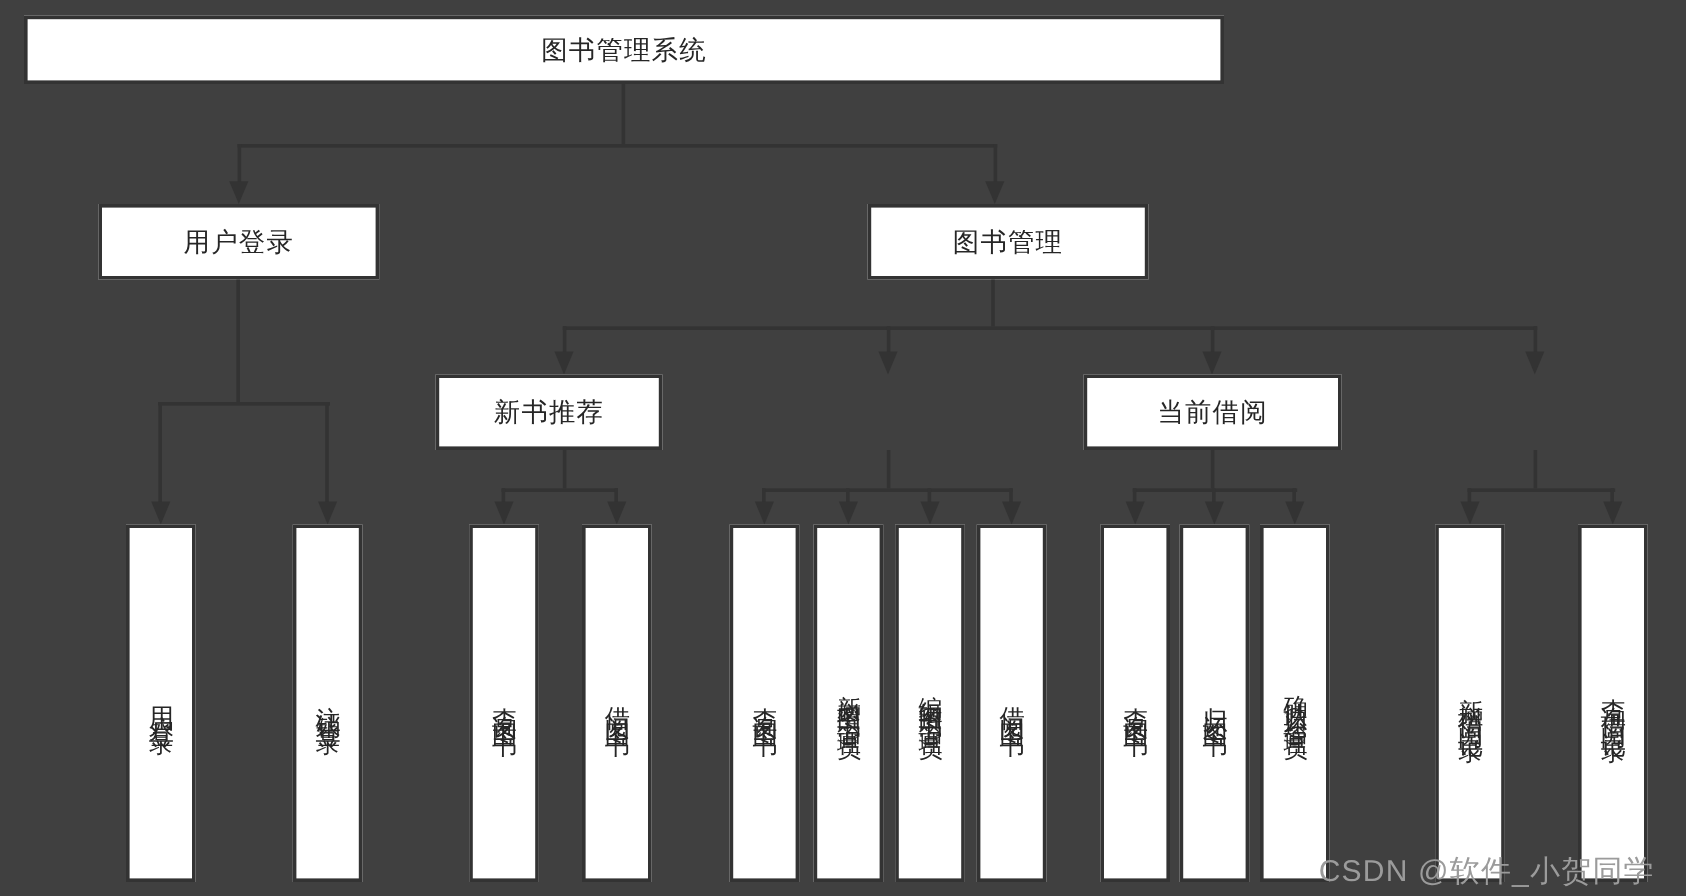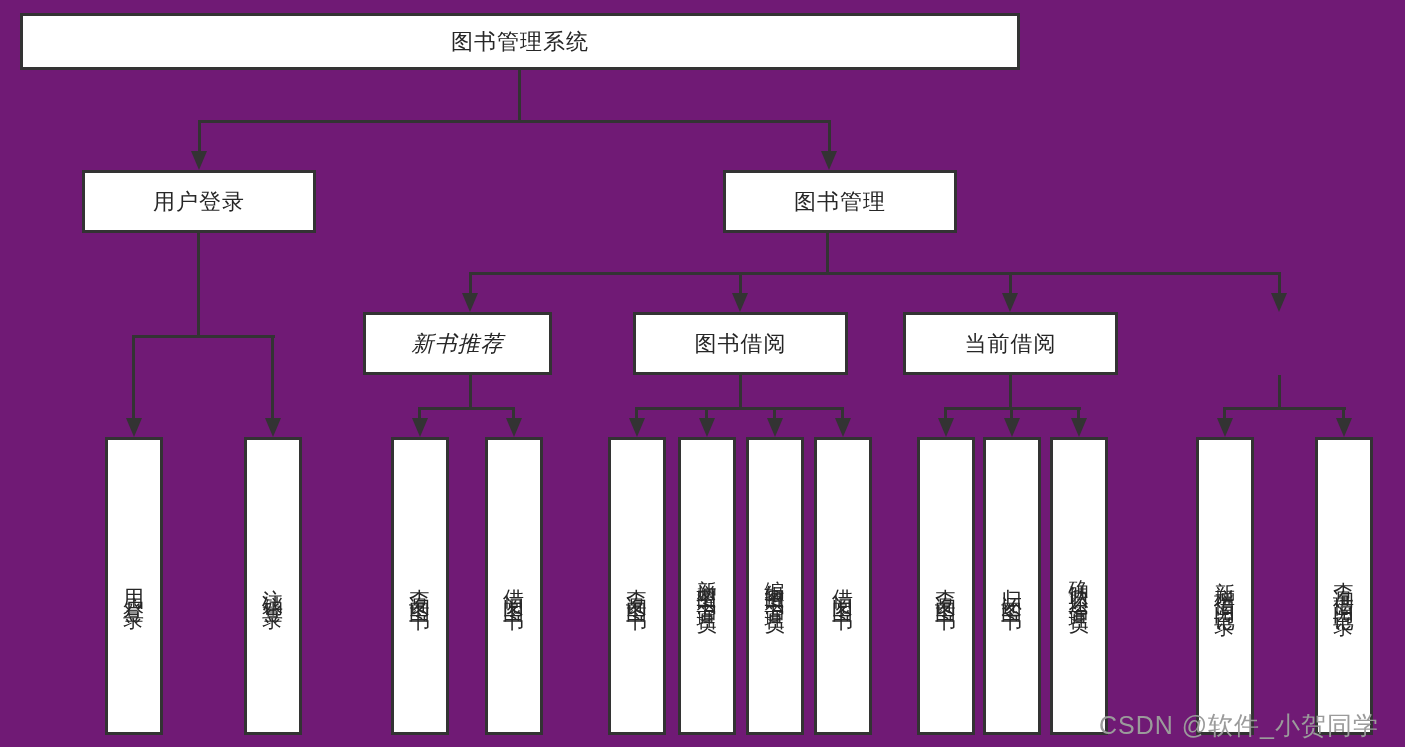--- a/index.html
+++ b/index.html
@@ -1,20 +1,20 @@
 <!DOCTYPE html>
 <html><head>
 <meta charset="utf-8">
 <style>
   * { margin:0; padding:0; box-sizing:border-box; }
   html,body { background:#ffffff; }
   .canvas {
     position:relative;
     width:1405px; height:747px;
-    background:#701a75;
+    background:#404040;
     font-family:"Liberation Sans", sans-serif;
     overflow:hidden;
   }
   .box {
     position:absolute;
     background:#ffffff;
     border:3px solid #333333;
     color:#262626;
     display:flex;
     align-items:center;
@@ -75,22 +75,21 @@
   <div class="hl" style="left:469px; top:272px; width:812px; height:3px;"></div>
   <div class="vl" style="left:469px; top:272px; width:3px; height:23px;"></div>
   <div class="vl" style="left:739px; top:272px; width:3px; height:23px;"></div>
   <div class="vl" style="left:1009px; top:272px; width:3px; height:23px;"></div>
   <div class="vl" style="left:1278px; top:272px; width:3px; height:23px;"></div>
   <div class="ar" style="left:462px; top:293px;"></div>
   <div class="ar" style="left:732px; top:293px;"></div>
   <div class="ar" style="left:1002px; top:293px;"></div>
   <div class="ar" style="left:1271px; top:293px;"></div>
 
-  <div class="box hbox" style="left:363px; top:312px; width:189px; height:63px;font-style:italic;">新书推荐</div>
-  <div class="box hbox" style="left:633px; top:312px; width:215px; height:63px;">图书借阅</div>
+  <div class="box hbox" style="left:363px; top:312px; width:189px; height:63px;">新书推荐</div>
   <div class="box hbox" style="left:903px; top:312px; width:215px; height:63px;">当前借阅</div>
 
   <div class="vl" style="left:469px; top:375px; width:3px; height:32px;"></div>
   <div class="hl" style="left:418px; top:407px; width:97px; height:3px;"></div>
   <div class="vl" style="left:418px; top:407px; width:3px; height:13px;"></div>
   <div class="vl" style="left:512px; top:407px; width:3px; height:13px;"></div>
   <div class="ar" style="left:412px; top:418px;"></div>
   <div class="ar" style="left:506px; top:418px;"></div>
 
   <div class="vl" style="left:739px; top:375px; width:3px; height:32px;"></div>

